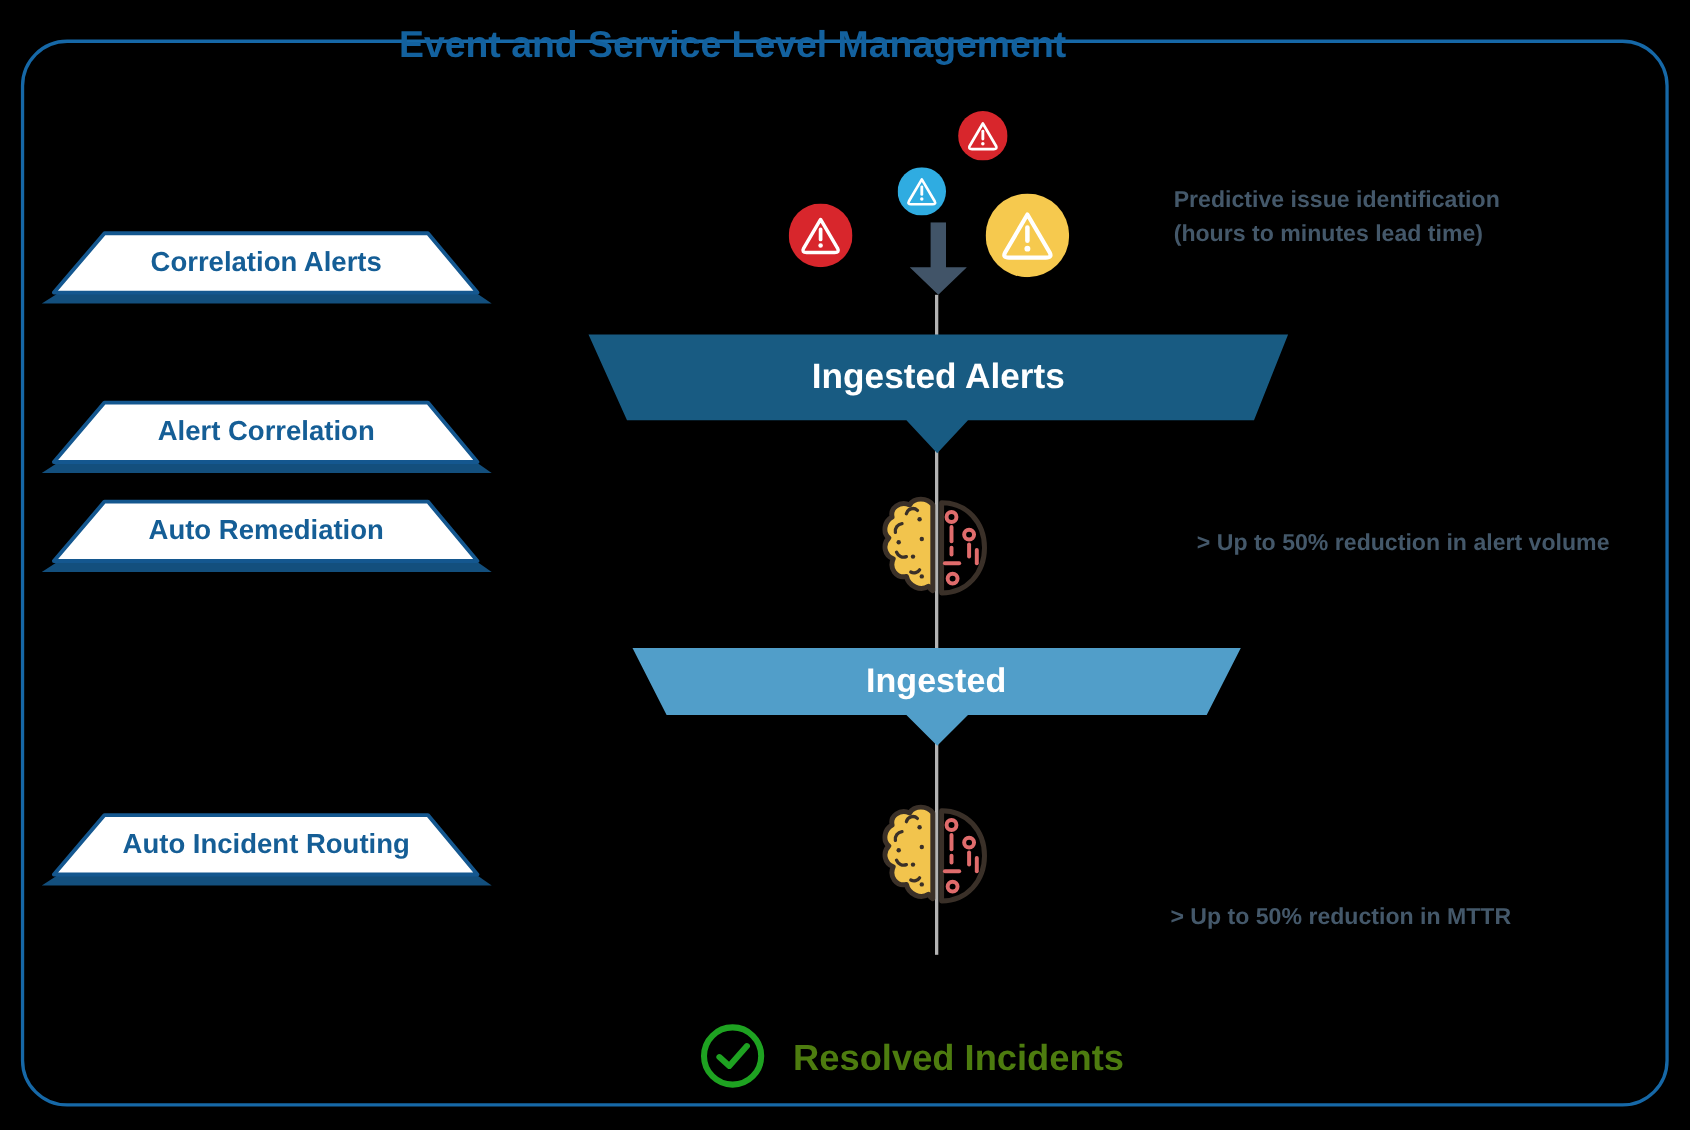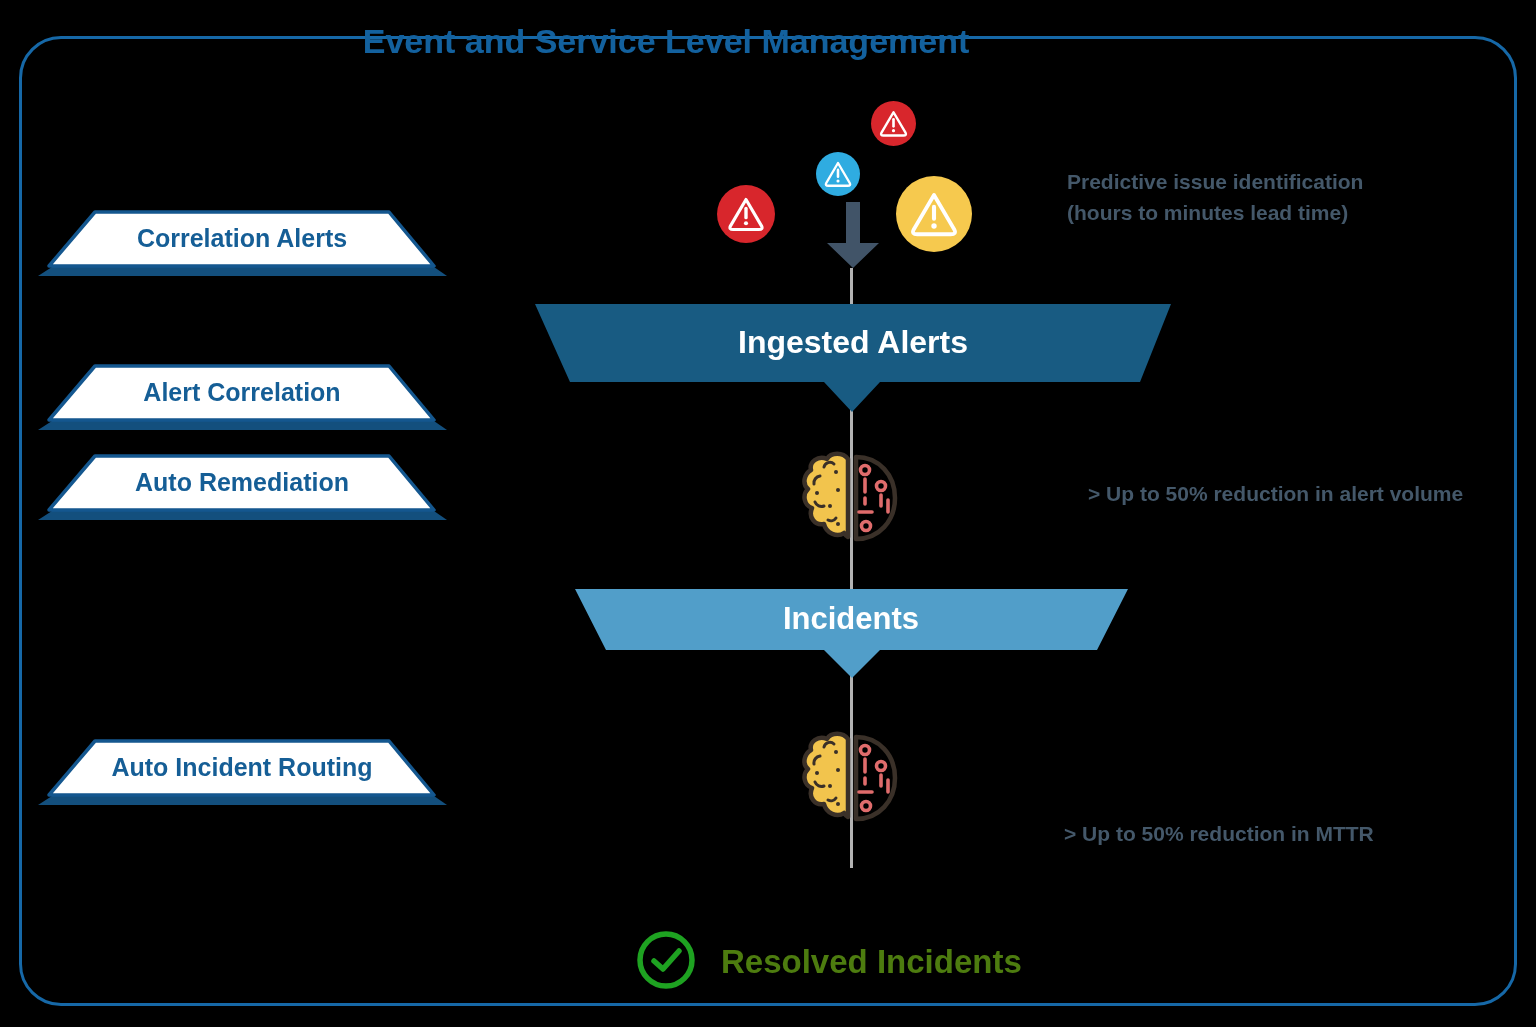--- a/index.html
+++ b/index.html
@@ -131,21 +131,21 @@
         <circle cx="36" cy="40" r="2"></circle>
       <circle cx="28" cy="56" r="2"></circle>
         <circle cx="36" cy="74" r="2"></circle>
     </g>
   </svg>
 
   <div class="abs banner" style="left:570px;top:588px;width:562px;height:92px;">
     <svg width="562" height="92" viewBox="0 0 562 92">
       <polygon points="5,1 558,1 527,62 310,62 282,90 254,62 36,62" fill="#519EC9"></polygon>
     </svg>
-    <div class="banner-label" style="top:0;height:62px;font-size:31px;">Incidents</div>
+    <div class="banner-label" style="top:0;height:62px;font-size:31px;">Ingested</div>
   </div>
 
   <svg class="abs icon" style="left:802px;top:730px;" width="100" height="96" viewBox="0 0 100 96">
     <path d="M54 7 C77 7 93 25 93 48 C93 71 77 89 54 89 Z" fill="none" stroke="#3A3028" stroke-width="4.5" stroke-linejoin="round"></path>
     <g stroke="#E06C6C" stroke-width="3.6" fill="none" stroke-linecap="round">
       <circle cx="63" cy="20" r="4.5"></circle>
       <path d="M63 29 V42"></path>
       <path d="M63 48 V54"></path>
       <circle cx="79" cy="36" r="4.5"></circle>
       <path d="M79 45 V56"></path>

